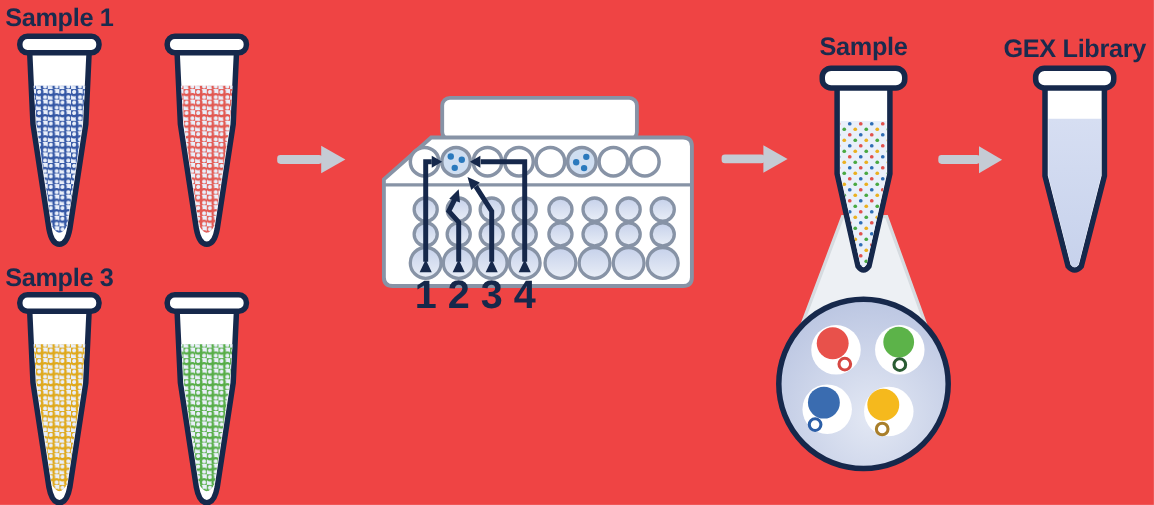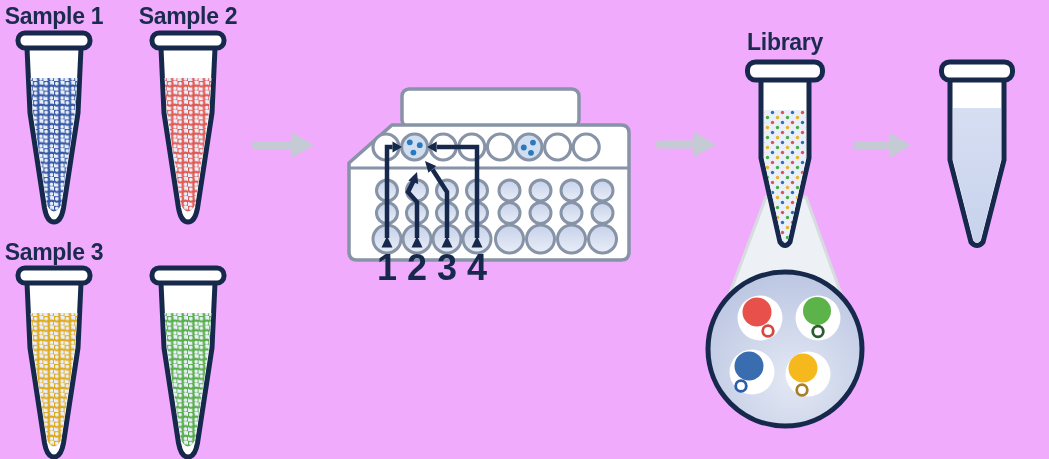--- a/index.html
+++ b/index.html
@@ -1,17 +1,17 @@
 <!DOCTYPE html>
 <html><head>
 <meta charset="utf-8">
 <style>
   html,body{margin:0;padding:0;background:#ffffff;}
   #stage{
-    position:relative;width:1049px;height:459px;background:#f0abfc;
+    position:relative;width:1049px;height:459px;background:#ef4444;
     font-family:"Liberation Sans", sans-serif;overflow:hidden;
   }
   #stage svg{position:absolute;left:0;top:0;}
   .lbl{
     position:absolute;text-align:center;font-weight:bold;color:#1a2b4e;
     font-size:23px;line-height:26px;letter-spacing:-0.3px;white-space:nowrap;
   }
   .lane-num{
     position:absolute;text-align:center;font-weight:bold;color:#16284b;
     font-size:36px;line-height:36px;width:30px;
@@ -221,22 +221,22 @@
   </g>
 
   <g>
     <path d="M 950,80 L 950,160 L 971,242 Q 977,249 983,242 L 1004,160 L 1004,80" fill="#ffffff" stroke="#16284b" stroke-width="5"></path>
     <path d="M 953,108 L 953,160 L 973.5,240.5 Q 977,245.5 980.5,240.5 L 1001,160 L 1001,108 Z" fill="url(#gexGrad)"></path>
     <rect x="941.5" y="62" width="71" height="18" rx="8" fill="#ffffff" stroke="#16284b" stroke-width="5"></rect>
   </g>
 </svg>
 
 <div class="lbl" style="left:-6px;top:3px;width:120px;">Sample 1</div>
-<div class="lbl" style="left:128px;top:3px;width:120px;">Sample 2</div>
 <div class="lbl" style="left:-6px;top:239px;width:120px;">Sample 3</div>
-<div class="lbl" style="left:725px;top:29px;width:120px;">Library</div>
+<div class="lbl" style="left:725px;top:29px;width:120px;">Sample</div>
+<div class="lbl" style="left:906px;top:31px;width:142px;">GEX Library</div>
 
 <div class="lane-num" style="left:372px;top:250px;">1</div>
 <div class="lane-num" style="left:402px;top:250px;">2</div>
 <div class="lane-num" style="left:432px;top:250px;">3</div>
 <div class="lane-num" style="left:462px;top:250px;">4</div>
 
 </div>
 
 </body></html>

